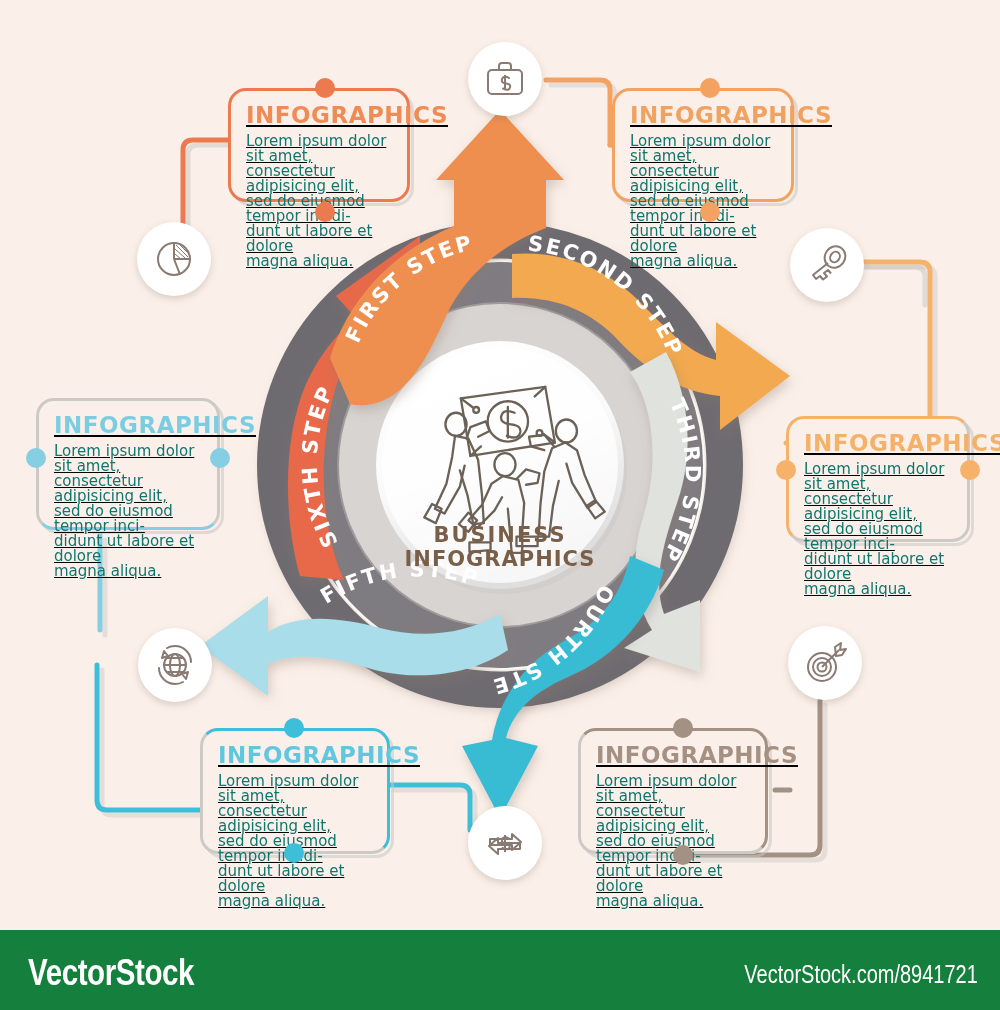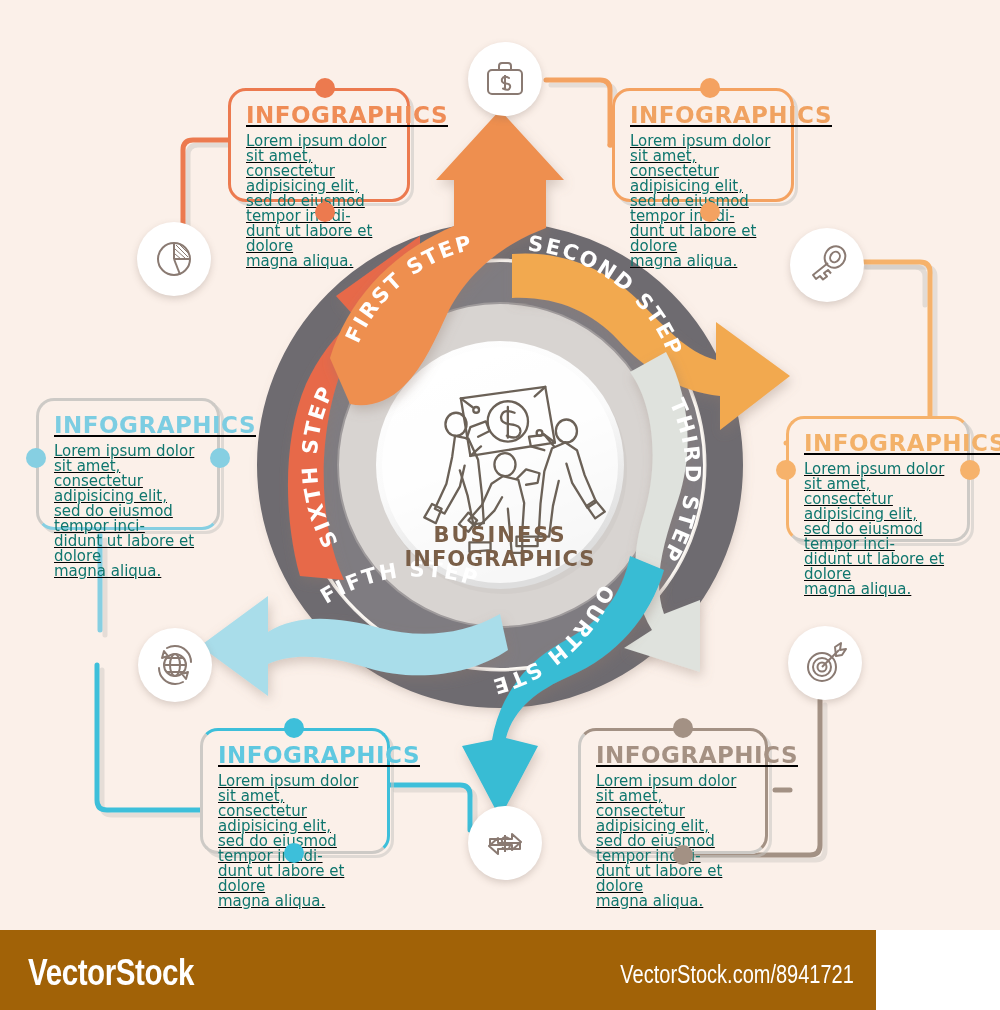--- a/index.html
+++ b/index.html
@@ -13,22 +13,22 @@
     position: relative;
   }
   #stage {
     position: absolute; left: 0; top: 0;
     width: 1000px; height: 930px;
     background: #fbf0e9;
     overflow: hidden;
   }
   #watermark-bar {
     position: absolute; left: 0; top: 930px;
-    width: 876px; height: 80px;
-    background: #a16207;
+    width: 1000px; height: 80px;
+    background: #15803d;
   }
   #wm-left {
     position: absolute; left: 28px; top: 22px;
     color: #ffffff;
     font-size: 36px;
     font-family: "Liberation Sans", sans-serif;
     font-weight: 700;
     letter-spacing: -0.5px;
     transform: scaleX(0.82);
     transform-origin: left center;

